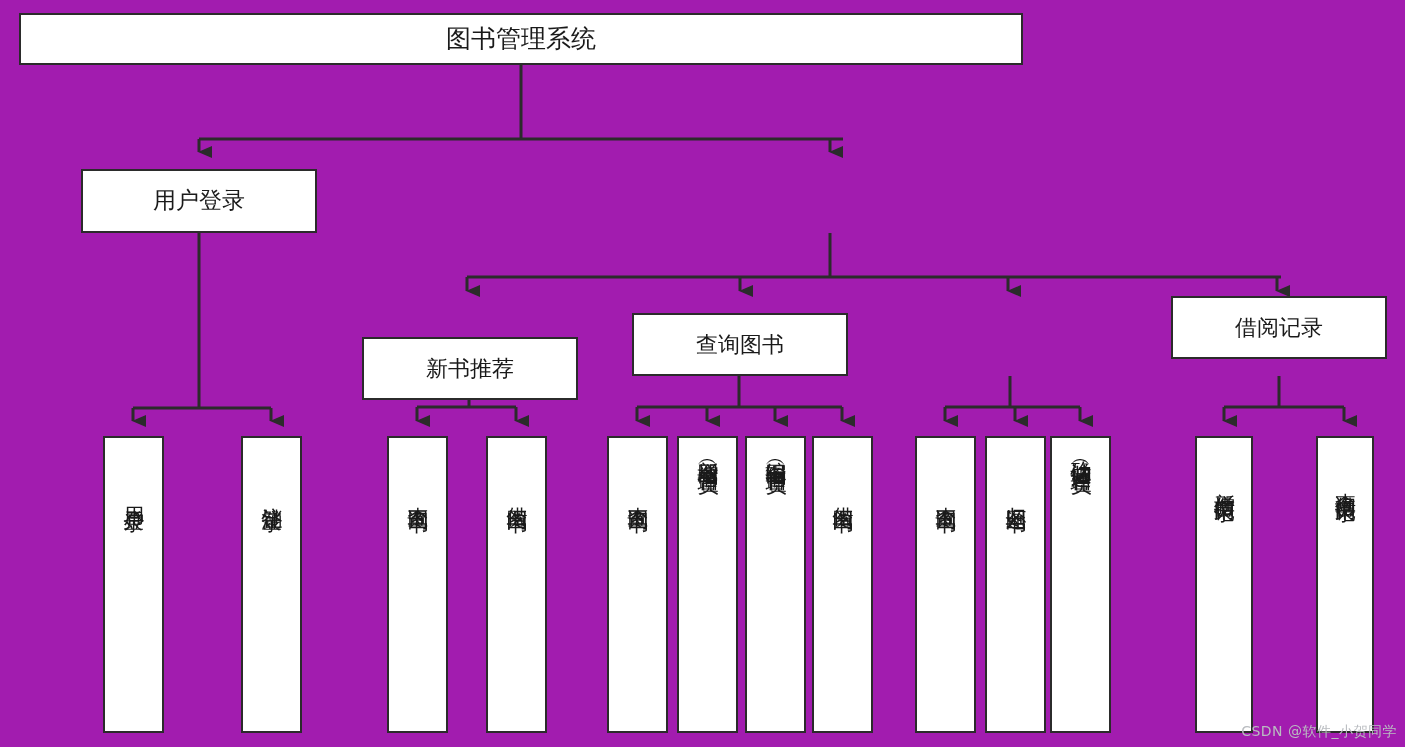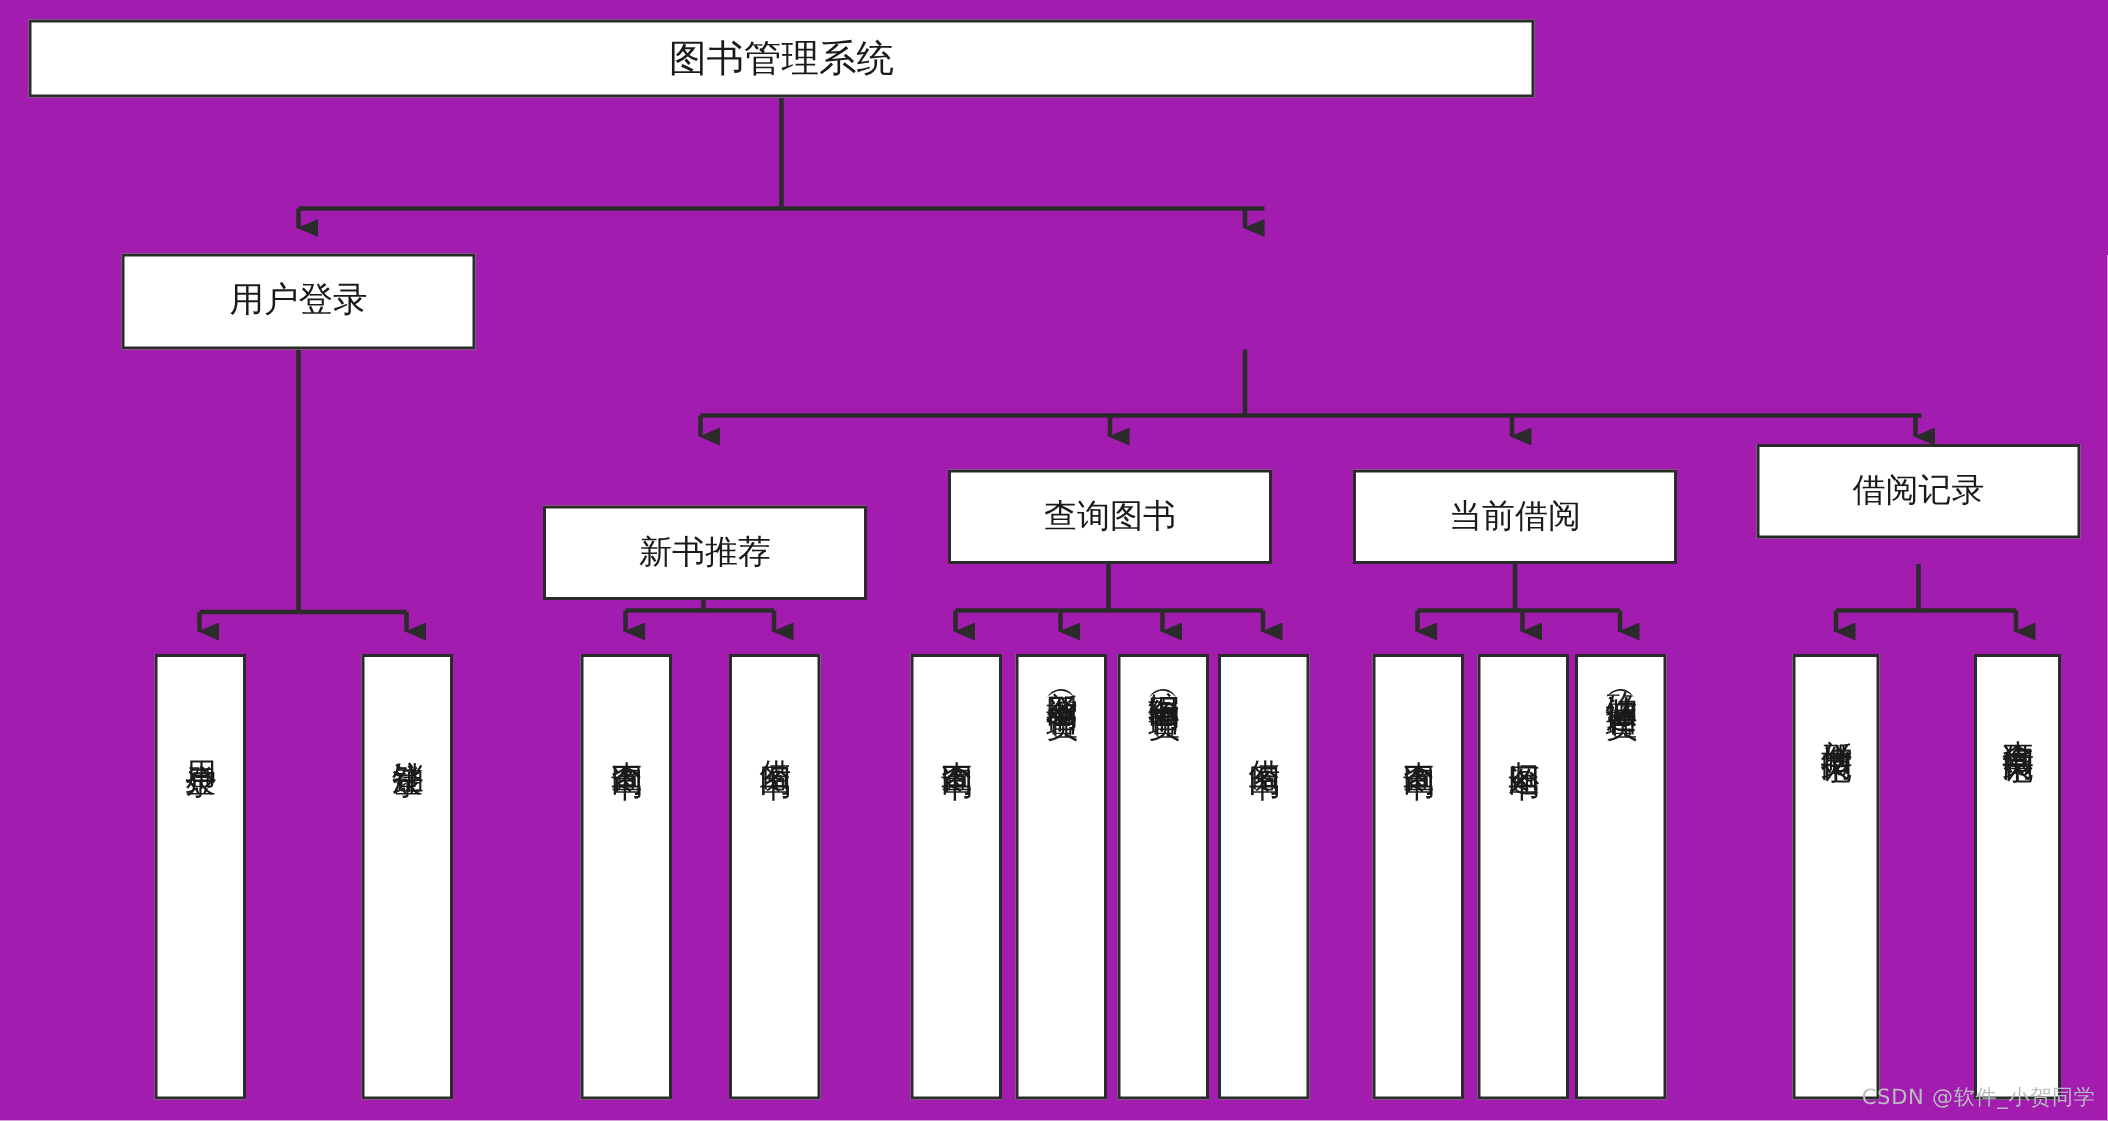--- a/index.html
+++ b/index.html
@@ -142,23 +142,20 @@
   <div class="node h tier1" style="left:81px; top:169px; width:236px; height:64px;">
     <span class="lbl">用户登录</span>
   </div>
 
   <div class="node h tier2" style="left:362px; top:313px; width:216px; height:63px;margin-top:24px;">
     <span class="lbl">新书推荐</span>
   </div>
   <div class="node h tier2" style="left:632px; top:313px; width:216px; height:63px;">
     <span class="lbl">查询图书</span>
   </div>
-  <div class="node h tier2" style="left:902px; top:313px; width:216px; height:63px;">
-    <span class="lbl">当前借阅</span>
-  </div>
   <div class="node h tier2" style="left:1171px; top:296px; width:216px; height:63px;">
     <span class="lbl">借阅记录</span>
   </div>
 
   <div class="node v tall" style="left:103px; top:436px; width:61px; height:297px;">
     <span class="lbl">用户登录</span>
   </div>
   <div class="node v tall" style="left:241px; top:436px; width:61px; height:297px;">
     <span class="lbl">注销登录</span>
   </div>

